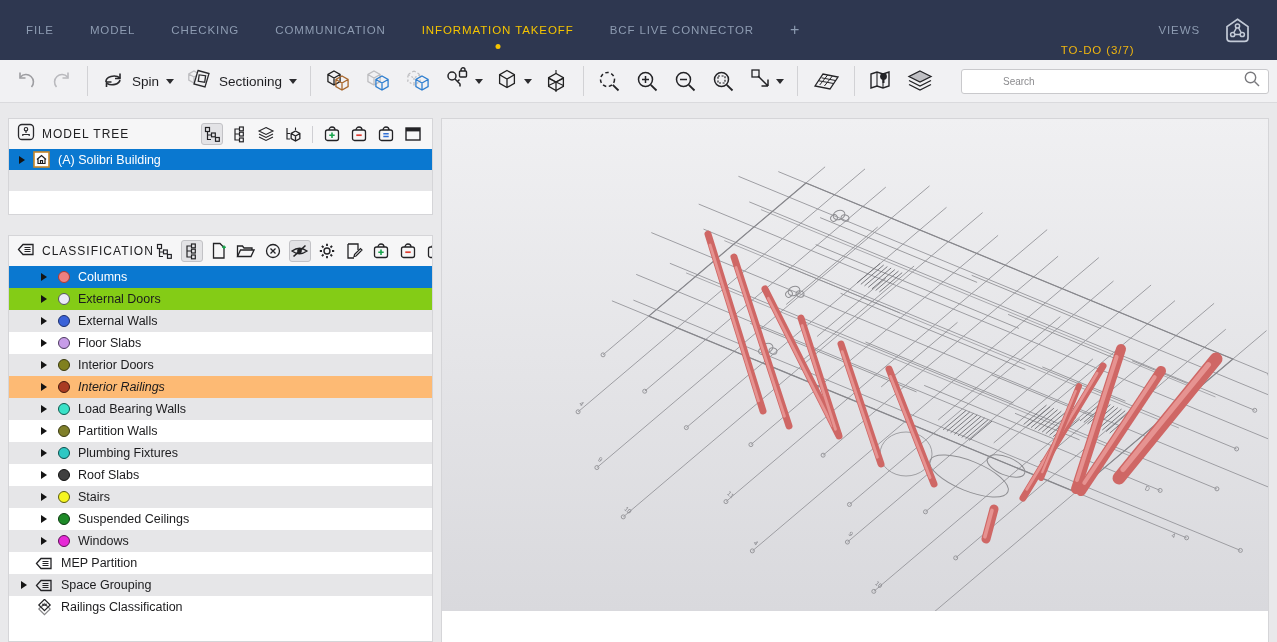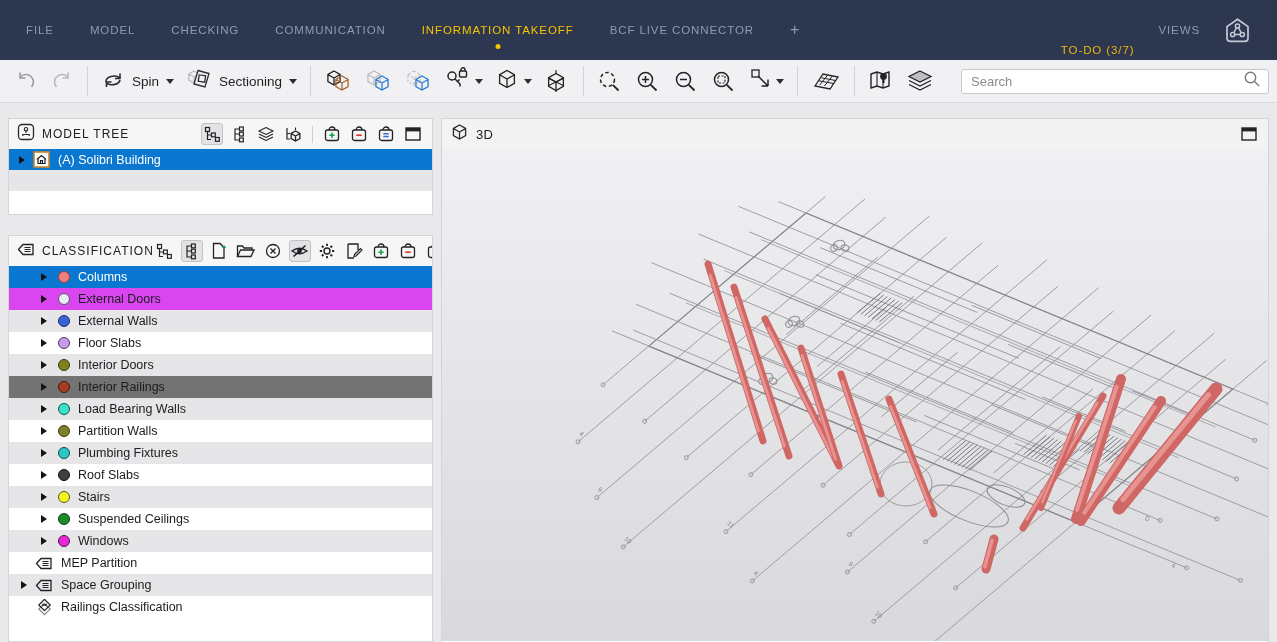--- a/index.html
+++ b/index.html
@@ -22,22 +22,22 @@
     display:flex;align-items:center;padding:16px 8px;box-sizing:border-box;}
   .tbtn{display:flex;align-items:center;justify-content:center;height:34px;
     padding:0 5px;margin:0 1px;}
   .tlabel{font-size:13.5px;color:#1f1f22;margin:0 2px 0 7px;}
   .caret{width:0;height:0;border-left:4px solid transparent;border-right:4px solid transparent;
     border-top:5px solid #2c2c2f;margin-left:5px;}
   .tsep{width:1px;height:30px;background:#d2d2d5;margin:0 7px;}
   .searchbox{margin-left:auto;width:308px;height:25px;background:#fff;
     border:1px solid #c9c9cc;border-radius:3px;display:flex;align-items:center;
     padding:0 7px;box-sizing:border-box;}
-  .searchbox input{border:none;outline:none;flex:1;font-size:13px;color:#c2410c;
-    font-family:"Liberation Sans",sans-serif;background:transparent;}
+  .searchbox input{border:none;outline:none;flex:1;font-size:10px;color:#c2410c;
+    font-family:"Liberation Sans",sans-serif;background:transparent;margin-left:32px;}
   .searchbox input::placeholder{color:#8b8b8e;}
   
   .panel{position:absolute;background:#fff;border:1px solid #d5d5d8;box-sizing:border-box;overflow:hidden;}
   .phead{height:30px;display:flex;align-items:center;padding:0 8px;background:#f6f6f7;}
   .ptitle{font-size:12px;letter-spacing:1px;color:#202022;margin-left:7px;white-space:nowrap;}
   .hicons{margin-left:auto;display:flex;align-items:center;gap:5px;}
   .hic{width:20px;height:20px;display:flex;align-items:center;justify-content:center;
     border-radius:3px;border:1px solid transparent;}
   .hic.sel{background:#e3e3e6;border-color:#c2c2c6;}
   .hsep{width:1px;height:17px;background:#cfcfd3;margin:0 3px;}
@@ -392,41 +392,41 @@
           </svg>
         </span>
       </span>
   </div>
   <div id="clRows">
       <div class="row crow" style="background: rgb(10, 120, 208); color: rgb(255, 255, 255);">
         <span class="arr-r" style="margin-left:32px"></span>
     <span class="dot" style="margin-left:11px;background:#f08080;border-color:#b03a30"></span>
     <span class="rlabel">Columns</span>
       </div>
-      <div class="row crow" style="background: #d946ef;">
+      <div class="row crow" style="background: #84cc16;">
         <span class="arr-r" style="margin-left:32px"></span>
     <span class="dot" style="margin-left:11px;background:#eaeaf8;border-color:#555560"></span>
     <span class="rlabel">External Doors</span>
       </div>
       <div class="row crow" style="background: rgb(230, 230, 232);">
         <span class="arr-r" style="margin-left:32px"></span>
     <span class="dot" style="margin-left:11px;background:#3a62d8;border-color:#1c2f6e"></span>
     <span class="rlabel">External Walls</span>
       </div>
       <div class="row crow" style="background: rgb(255, 255, 255);">
         <span class="arr-r" style="margin-left:32px"></span>
     <span class="dot" style="margin-left:11px;background:#c79ce8;border-color:#4d3a60"></span>
     <span class="rlabel">Floor Slabs</span>
       </div>
       <div class="row crow" style="background: rgb(230, 230, 232);">
         <span class="arr-r" style="margin-left:32px"></span>
     <span class="dot" style="margin-left:11px;background:#80801f;border-color:#3a3a10"></span>
     <span class="rlabel">Interior Doors</span>
       </div>
-      <div class="row crow" style="background: #737373;">
+      <div class="row crow" style="background: #fdba74; font-style: italic;">
         <span class="arr-r" style="margin-left:32px"></span>
     <span class="dot" style="margin-left:11px;background:#a93c22;border-color:#47190e"></span>
     <span class="rlabel">Interior Railings</span>
       </div>
       <div class="row crow" style="background: rgb(230, 230, 232);">
         <span class="arr-r" style="margin-left:32px"></span>
     <span class="dot" style="margin-left:11px;background:#3ae2c8;border-color:#0e5a4e"></span>
     <span class="rlabel">Load Bearing Walls</span>
       </div>
       <div class="row crow" style="background: rgb(255, 255, 255);">
@@ -487,34 +487,20 @@
             <rect x="5.5" y="6" width="8" height="8" fill="none" stroke="#232326" stroke-width="1.2" transform="rotate(45,9.5,10)" opacity=".55"></rect>
             <path d="M7,5 L12,7 M7,7 L12,5" stroke="#232326" stroke-width=".9"></path>
           </svg>
         </span>
     <span class="rlabel">Railings Classification</span>
       </div>
     </div>
 </div>
 
 <div class="panel" style="left:441px;top:118px;width:828px;height:524px;border-bottom:none;">
-  <div class="phead" style="background:#f3f3f4;">
-    <span id="ic3D"><svg width="19" height="18" viewBox="0 0 19 18">
-          <path d="M9.5,2 L15.59,5.5 V12.5 L9.5,16 L3.41,12.5 V5.5 Z M3.41,5.5 L9.5,9 L15.59,5.5 M9.5,9 V16" fill="none" stroke-width="1.3" stroke="#2a2a2d"></path>
-        </svg></span>
-    <span class="ptitle" style="letter-spacing:.3px;font-size:13px;">3D</span>
-    <span class="hicons">
-        <span class="hic" id="icPanel3D">
-          <svg width="18" height="18" viewBox="0 0 18 18">
-            <rect x="2" y="3" width="14" height="12" fill="none" stroke="#232326" stroke-width="1.4"></rect>
-            <rect x="2" y="3" width="14" height="3.4" fill="#232326"></rect>
-          </svg>
-        </span>
-      </span>
-  </div>
   <svg class="vp-canvas" id="vpCanvas" viewBox="0 0 826 492">
     <defs>
       <linearGradient id="vpbg" x1="0" y1="0" x2="0" y2="1">
         <stop offset="0" stop-color="#f0f0f2"></stop>
         <stop offset="1" stop-color="#d9d9dd"></stop>
       </linearGradient>
     </defs>
     <rect x="0" y="0" width="826" height="492" fill="url(#vpbg)"></rect>
     <g id="wireframe">
         <line x1="336.3" y1="52.6" x2="827.8" y2="255.3" stroke="#9a9a9f" stroke-width="1" opacity="0.95"></line>

